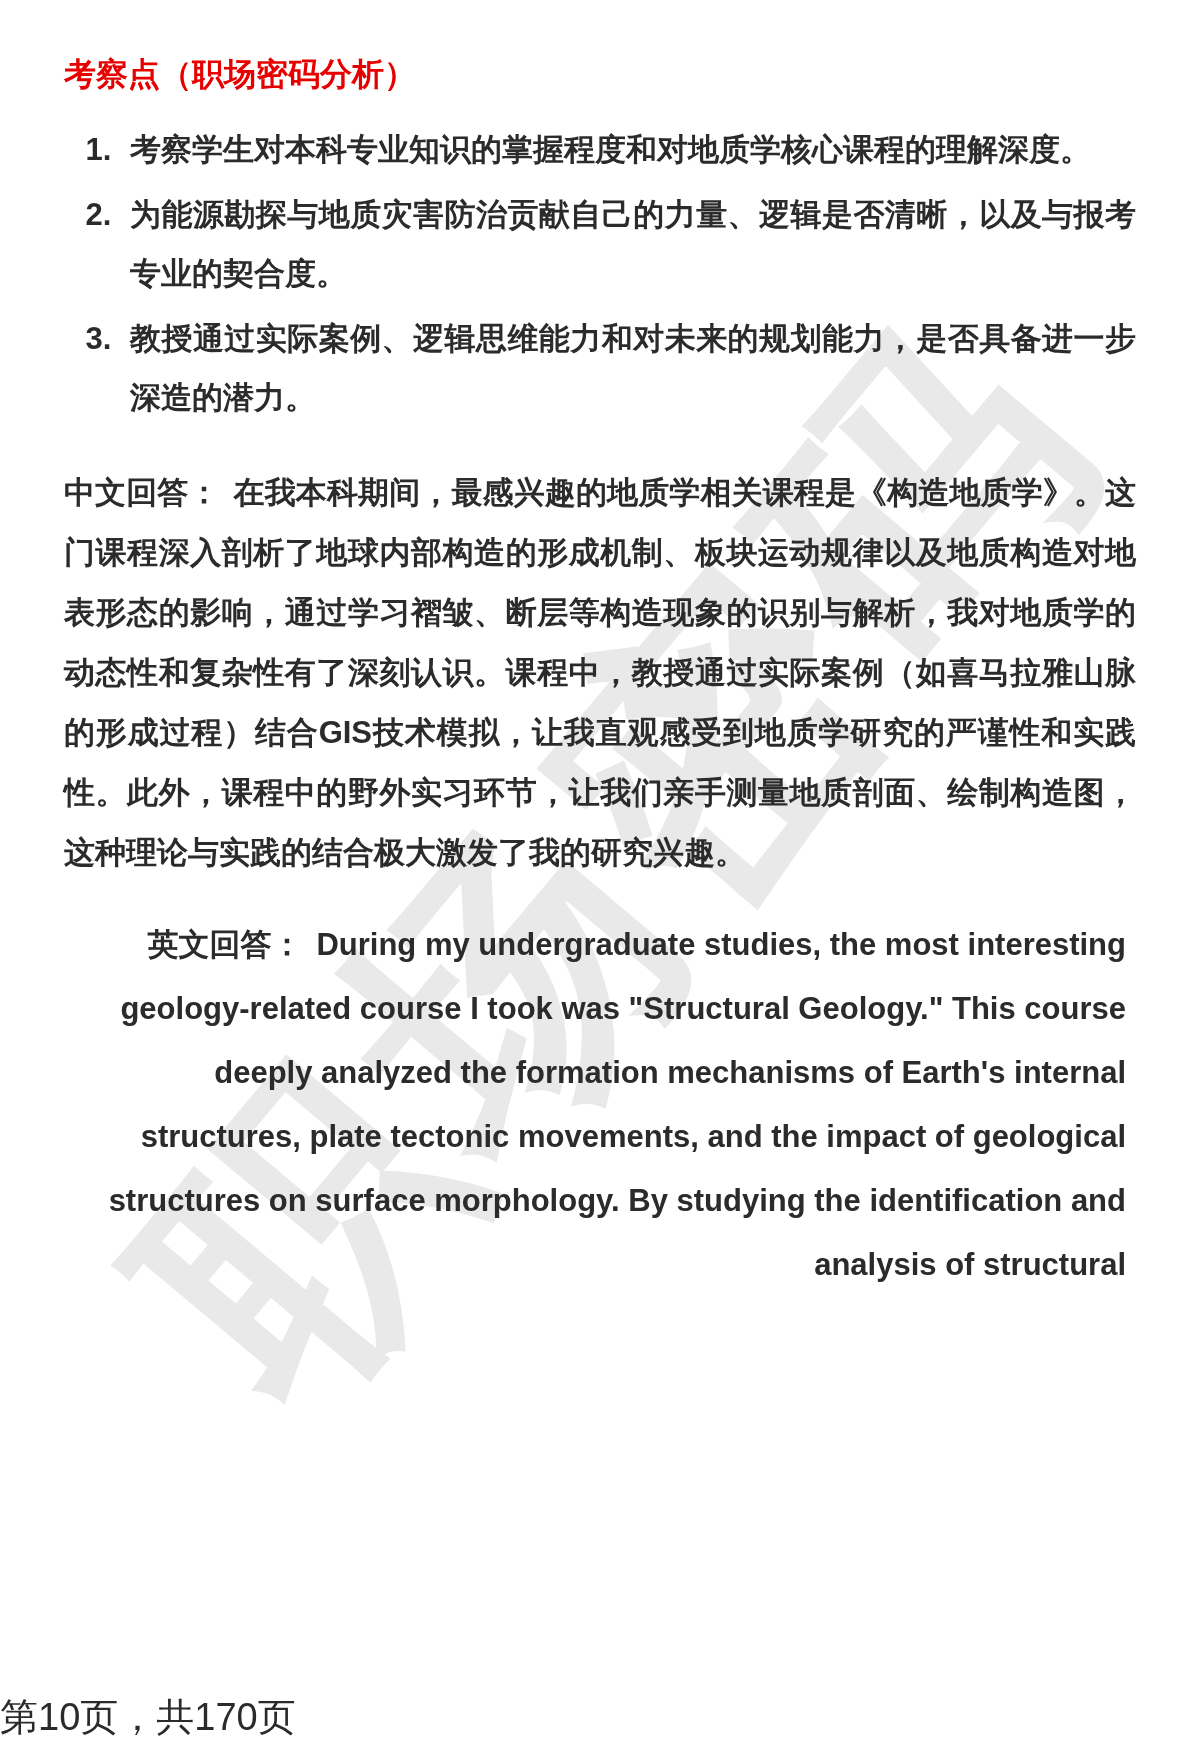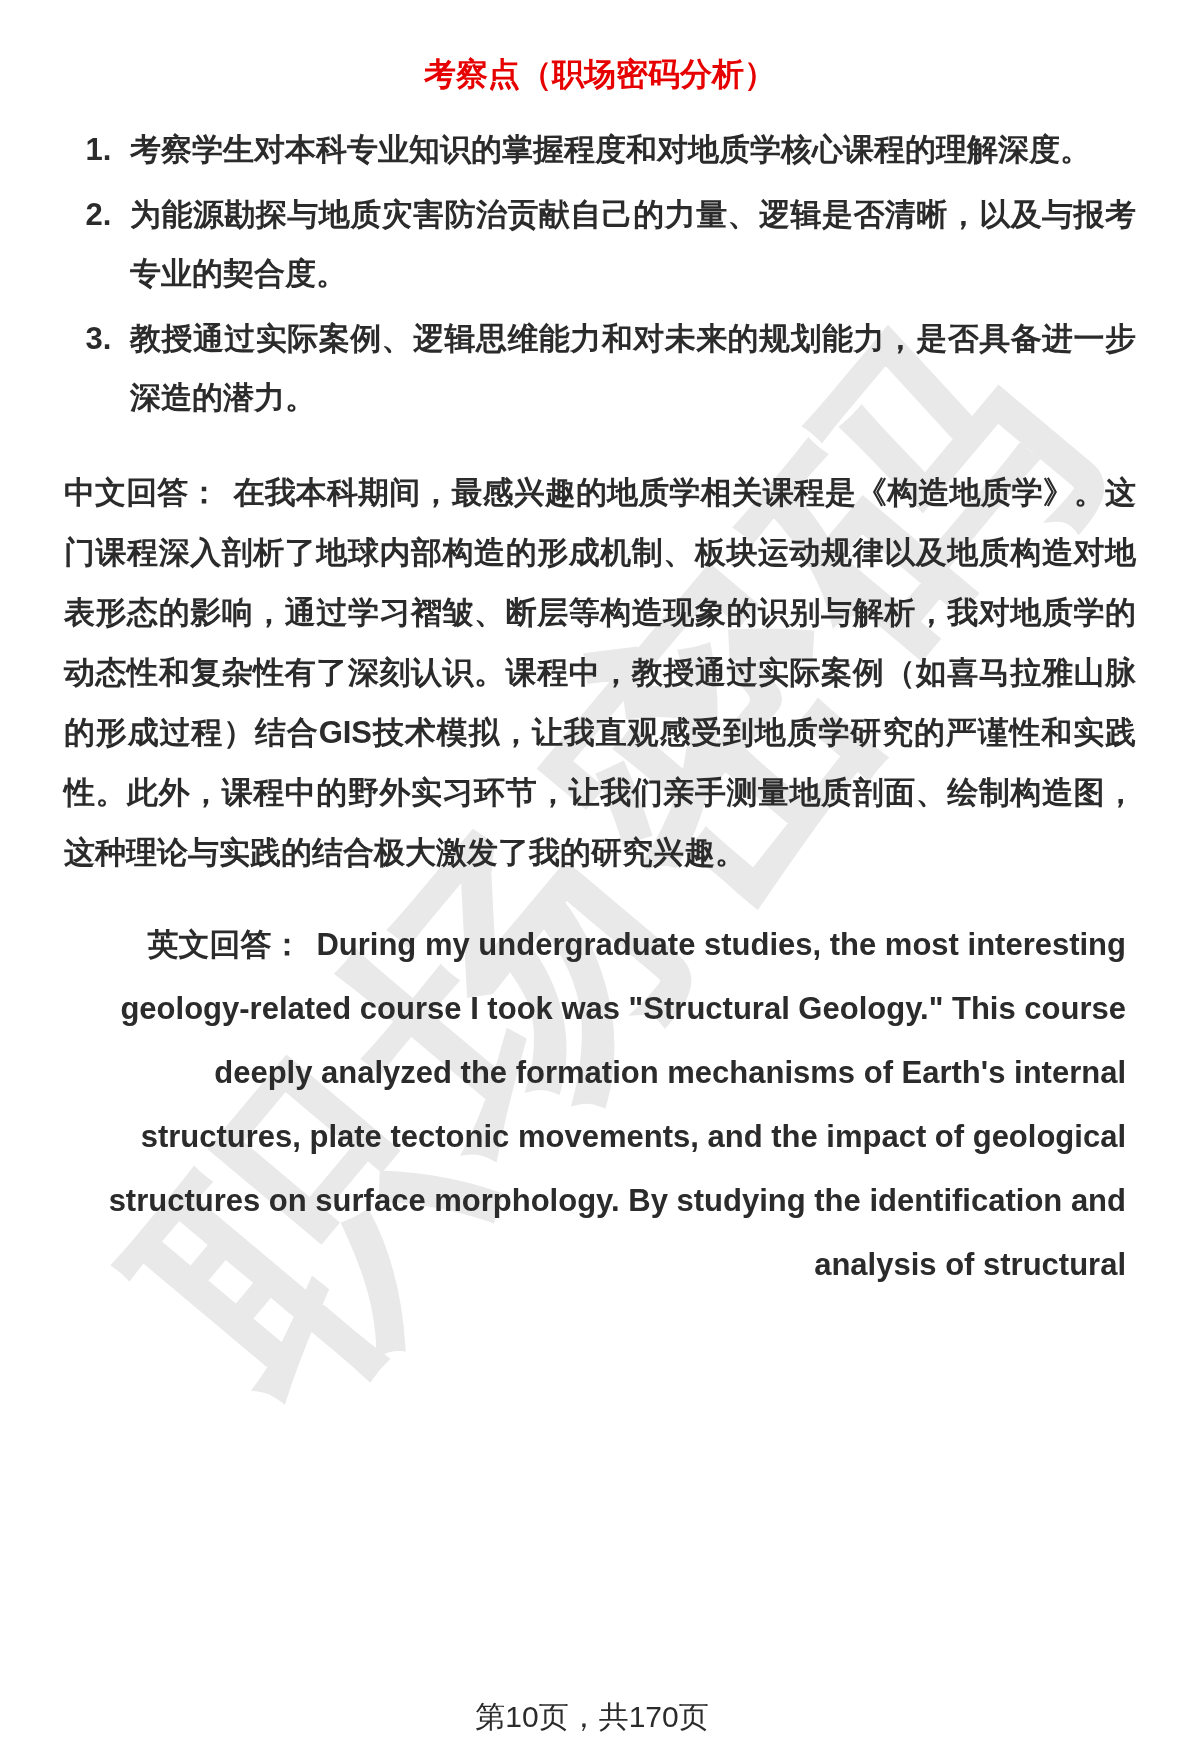--- a/index.html
+++ b/index.html
@@ -31,21 +31,20 @@
     position: relative;
     z-index: 1;
     padding: 54px 64px 0 64px;
   }
   h1.section-heading {
     margin: 0 0 26px 0;
     font-size: 32px;
     line-height: 40px;
     font-weight: 700;
     color: #e60000;
-    text-align: center;
   }
   ol.points {
     margin: 0 0 36px 0;
     padding: 0 0 0 56px;
     list-style: decimal;
     font-size: 31px;
     line-height: 59px;
     font-weight: bold;
   }
   ol.points li {
@@ -64,22 +63,22 @@
     line-height: 64px;
     text-align: right;
     margin: 10px;
   }
   .answer-label { margin-right: 14px; }
   .page-footer {
     position: absolute;
     left: 0;
     right: 16px;
     bottom: 22px;
-    text-align: center;
-    font-size: 30px;
+    text-align: left;
+    font-size: 38px;
     line-height: 32px;
     color: #2b2b2b;
     z-index: 1;
   }
 </style>
 </head>
 <body>
 
 <div class="page">
 

